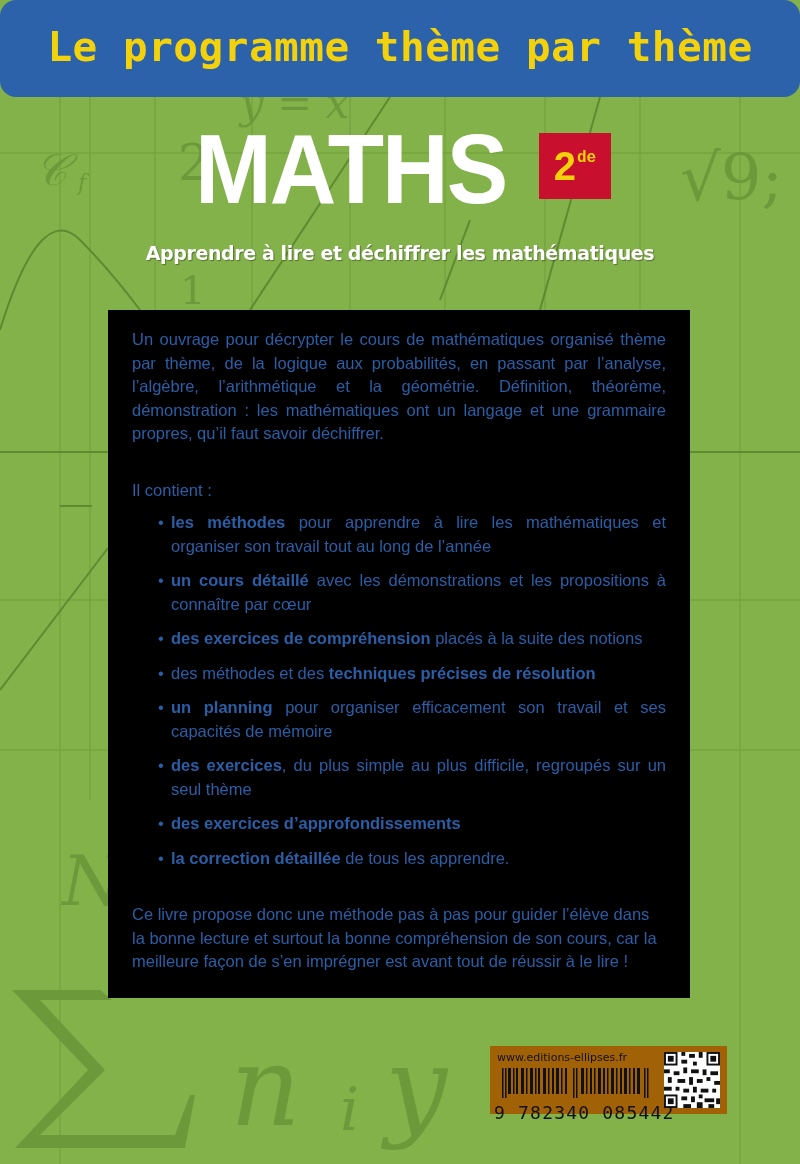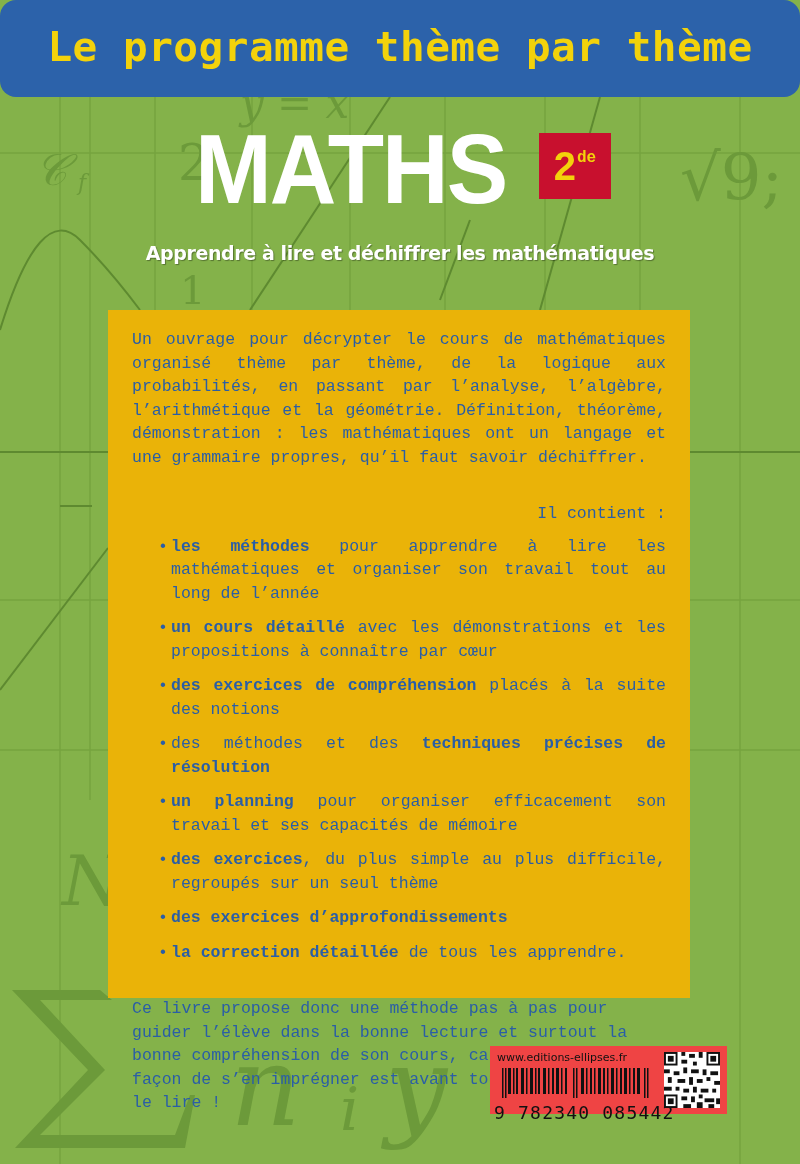--- a/index.html
+++ b/index.html
@@ -35,36 +35,36 @@
   .level-badge .num { font-size: 40px; line-height: 1; }
   .level-badge .sup { font-size: 16px; align-self: flex-start; margin-top: 16px; margin-left: 1px; font-family: Liberation Mono, monospace; }
   .subtitle {
     position: absolute; left: 0; width: 800px; top: 242px; text-align: center;
     font-family: "DejaVu Sans", sans-serif; font-weight: bold; font-size: 19px;
     color: #ffffff; letter-spacing: -0.4px;
     text-shadow: 1px 1px 1px rgba(0,0,0,0.35);
   }
   .panel {
     position: absolute; left: 108px; top: 310px; width: 582px; height: 688px;
-    background: #eab308; box-sizing: border-box; padding: 18px 24px 0 24px;
-    color: #2a5ea6; font-family: Liberation Mono, monospace; font-size: 16.5px; line-height: 23.5px;
+    background: #000000; box-sizing: border-box; padding: 18px 24px 0 24px;
+    color: #2a5ea6; font-family: Liberation Sans, sans-serif; font-size: 16.5px; line-height: 23.5px;
   }
   .panel p { margin: 0; }
   .intro { text-align: justify; }
-  .contains-label { margin-top: 33px !important; text-align: right; }
+  .contains-label { margin-top: 33px !important; }
   .features { list-style: none; margin: 9px 0 0 0; padding: 0 0 0 26px; }
   .features li { position: relative; padding-left: 13px; margin-bottom: 11px; text-align: justify; }
   .features li::before {
     content: "•"; position: absolute; left: 0; top: 0; color: #2a5ea6;
   }
   .features b { font-weight: bold; }
   .conclusion { margin-top: 33px !important; }
   .isbn-box {
     position: absolute; left: 490px; top: 1046px; width: 237px; height: 68px;
-    background: #ef4444; box-sizing: border-box;
+    background: #a16207; box-sizing: border-box;
   }
   .isbn-box .url {
     position: absolute; left: 7px; top: 5px; font-family: "DejaVu Sans", sans-serif;
     font-size: 11px; color: #111;
   }
   .isbn-box .barcode { position: absolute; left: 12px; top: 22px; width: 148px; height: 30px; }
   .isbn-box .digits {
     position: absolute; left: 4px; top: 56px; font-family: "DejaVu Sans Mono", monospace;
     font-size: 18px; color: #111; letter-spacing: 1.2px;
   }

